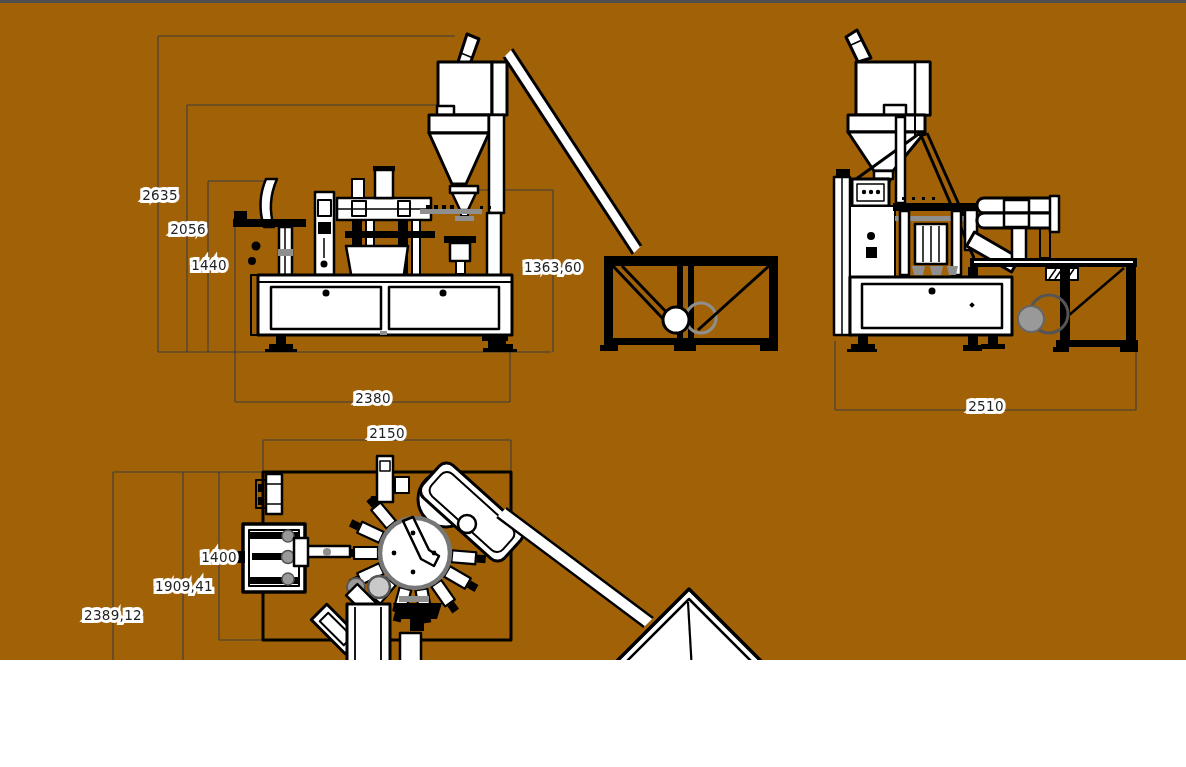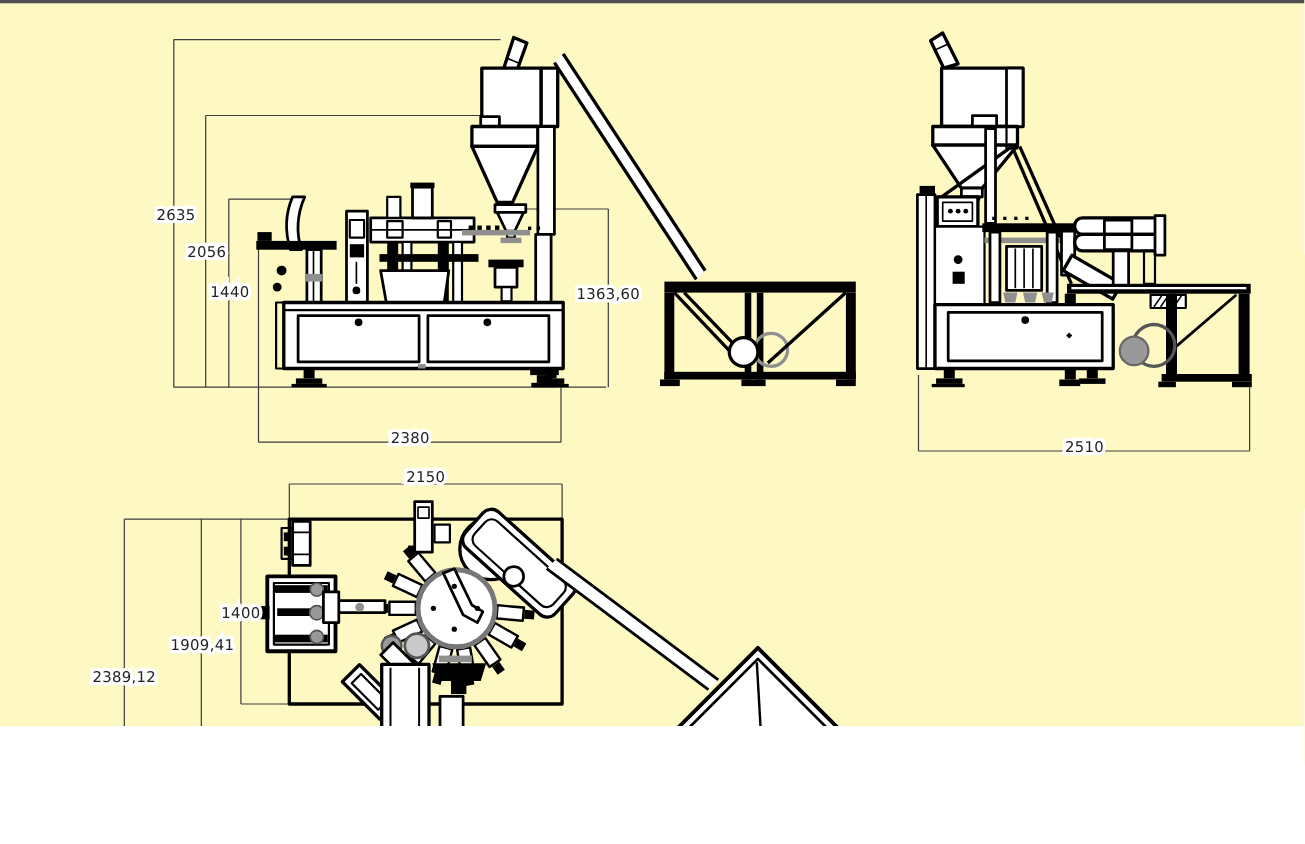--- a/index.html
+++ b/index.html
@@ -1,16 +1,16 @@
 <!DOCTYPE html>
 <html style="--line: #000000; --dim: #3c3c3c; --gray: #8f8f8f;"><head>
 <meta charset="utf-8">
 <style>
   html,body{margin:0;padding:0;background:#fff;}
-  .stage{position:relative;width:1186px;height:660px;background:#fef9c3;overflow:hidden;}
+  .stage{position:relative;width:1186px;height:660px;background:#a16207;overflow:hidden;}
   svg{display:block}
   .s{fill:none;stroke:var(--line,#000);stroke-linejoin:round}
   .sw{fill:#fff;stroke:var(--line,#000);stroke-linejoin:round}
   .k{fill:var(--line,#000);stroke:none}
   .g{fill:var(--gray,#8f8f8f);stroke:none}
   .sg{fill:none;stroke:var(--gray,#8f8f8f)}
   .d{fill:none;stroke:var(--dim,#3c3c3c);stroke-width:1.1}
   text.dim{font-family:"DejaVu Sans",sans-serif;font-size:13.5px;fill:#222;
            stroke:#fff;stroke-width:6px;paint-order:stroke;text-anchor:middle;letter-spacing:.3px}
 </style>

